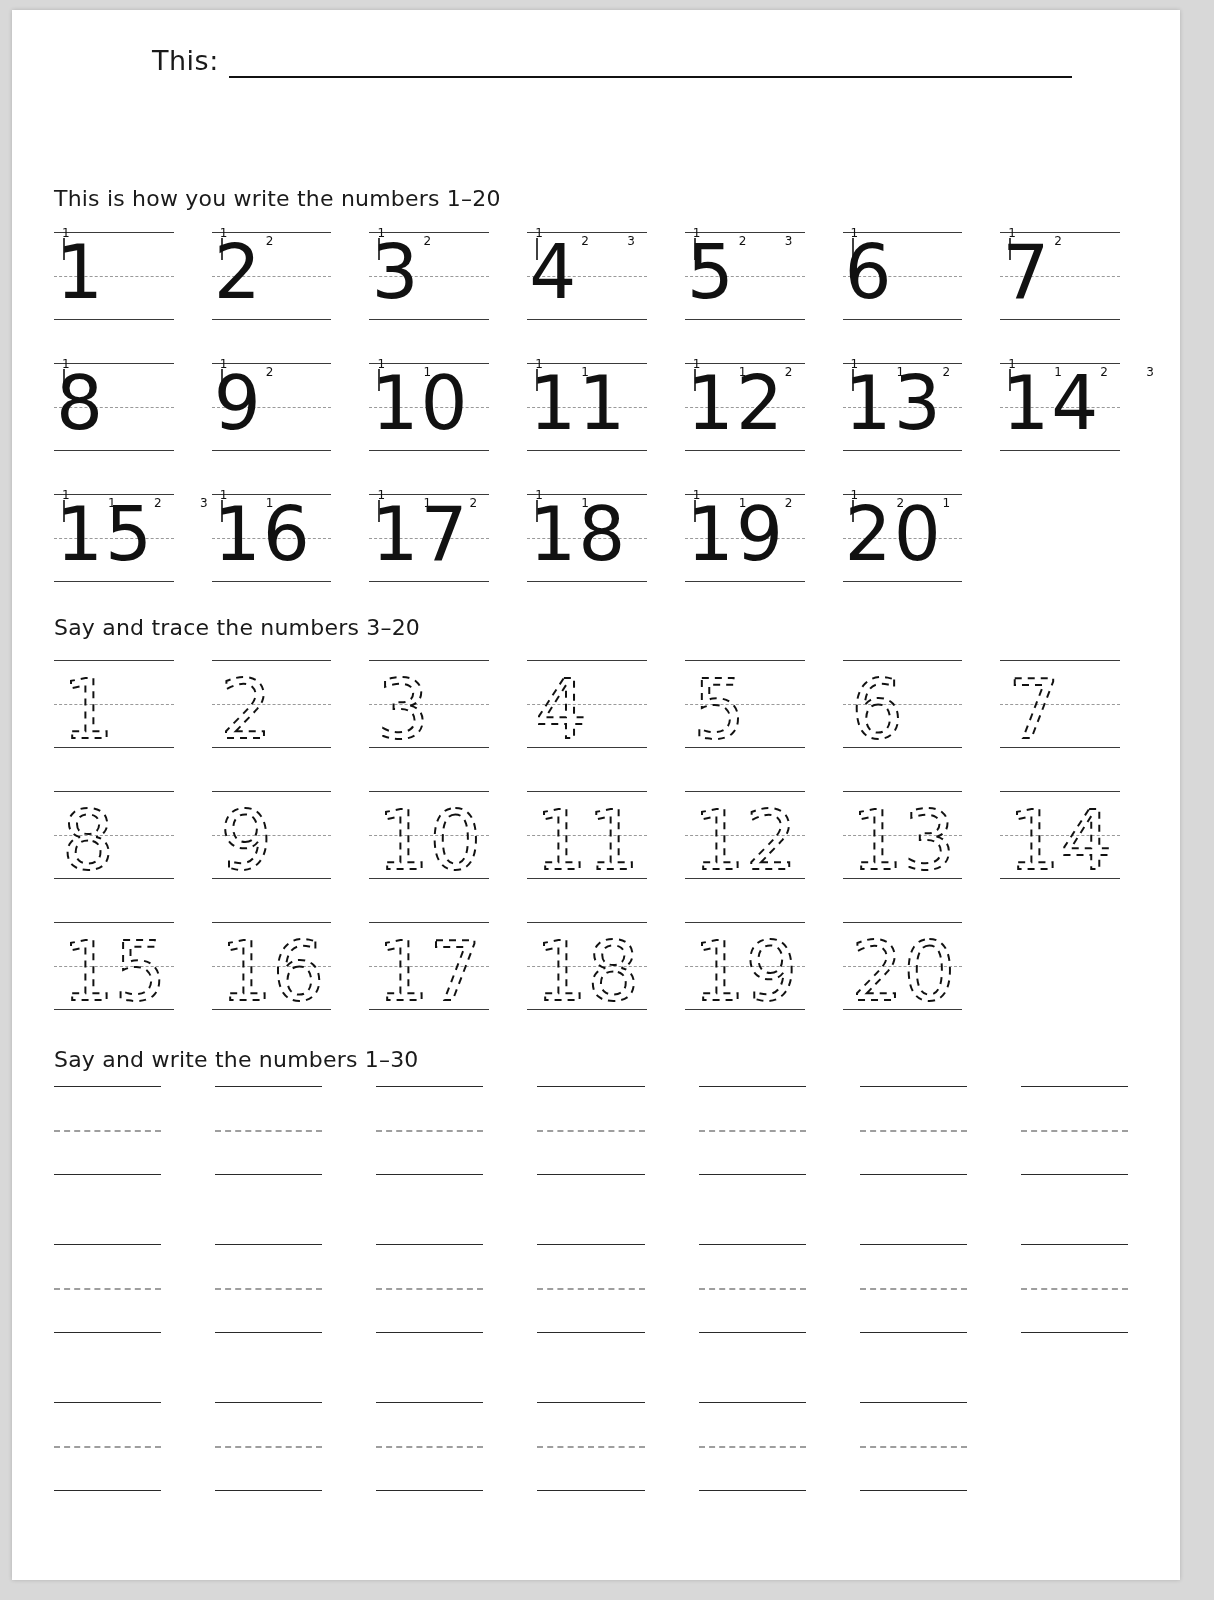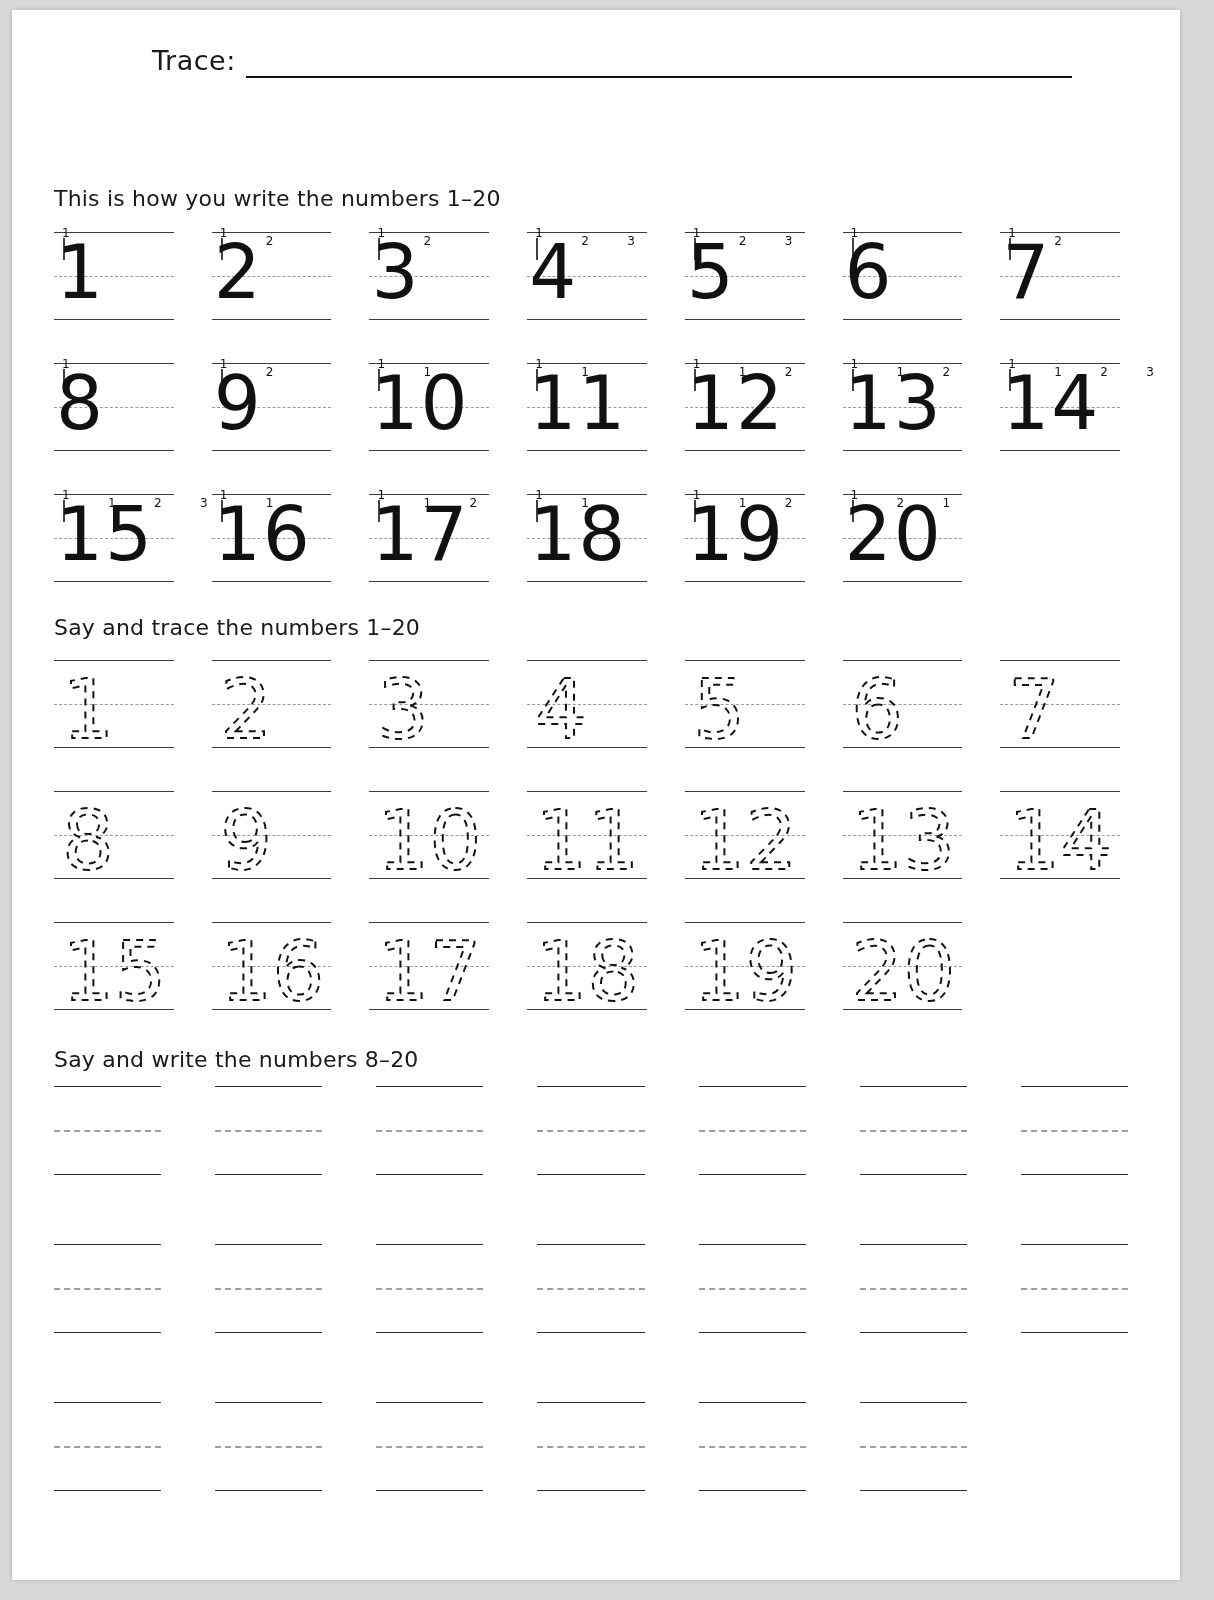--- a/index.html
+++ b/index.html
@@ -159,21 +159,21 @@
   }
   .wl-bot { top: 96px; }
   .wgroup.hidden { visibility: hidden; }
 </style>
 </head>
 <body>
 
 <div class="page">
 
   <div class="name-row">
-    <span class="name-label">Trace:</span>
+    <span class="name-label">This:</span>
     <span class="name-blank"></span>
   </div>
 
 
   <div class="section-head" id="sec1-head">This is how you write the numbers 1–20</div>
 
   <div class="grid" id="grid-write">
       <div class="cell">
         <div class="guide">
           <div class="top"></div>
@@ -517,21 +517,21 @@
           </g>
         </svg>
         <div class="stroke-marks">
           <span class="mark" style="left:6px; top:0px;">1</span>
           <span class="mark" style="left:52px; top:8px;">2</span>
           <span class="mark" style="left:98px; top:8px;">1</span>
         </div>
       </div>
     </div>
 
-  <div class="section-head" id="sec2-head">Say and trace the numbers 1–20</div>
+  <div class="section-head" id="sec2-head">Say and trace the numbers 3–20</div>
 
   <div class="grid" id="grid-trace">
       <div class="cell">
         <div class="guide">
           <div class="top"></div>
           <div class="mid"></div>
           <div class="bot"></div>
         </div>
         <svg class="svg-num" width="160" height="112" viewBox="0 0 160 112">
           <text x="12" y="92" font-family="DejaVu Sans, sans-serif" font-size="82" fill="none" stroke="#111" stroke-width="2" stroke-dasharray="7 6">1</text>
@@ -722,21 +722,21 @@
           <div class="top"></div>
           <div class="mid"></div>
           <div class="bot"></div>
         </div>
         <svg class="svg-num" width="160" height="112" viewBox="0 0 160 112">
           <text x="12" y="92" font-family="DejaVu Sans, sans-serif" font-size="82" fill="none" stroke="#111" stroke-width="2" stroke-dasharray="7 6">20</text>
         </svg>
       </div>
     </div>
 
-  <div class="section-head" id="sec3-head">Say and write the numbers 8–20</div>
+  <div class="section-head" id="sec3-head">Say and write the numbers 1–30</div>
 
   <div id="write-area">
       <div class="wblock">
         <div class="wrow">
           <div class="wgroup">
             <div class="wl-top"></div>
             <div class="wl-mid"></div>
             <div class="wl-bot"></div>
           </div>
           <div class="wgroup">

